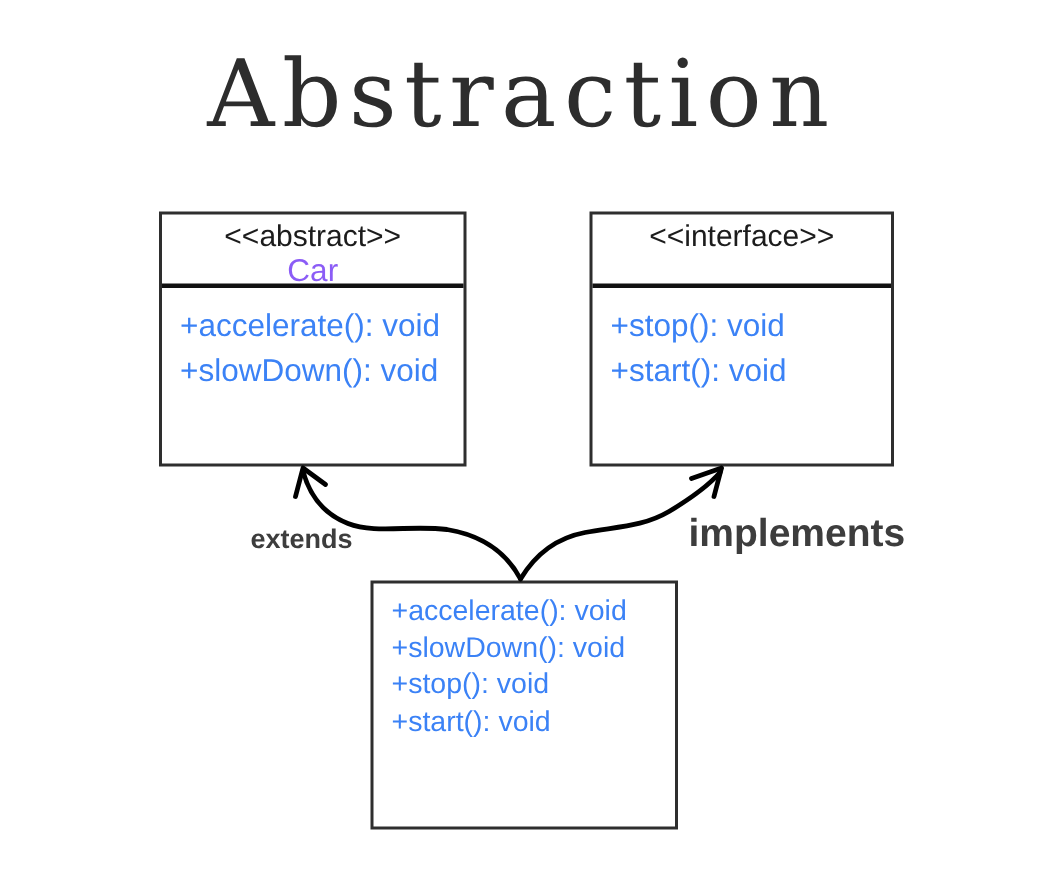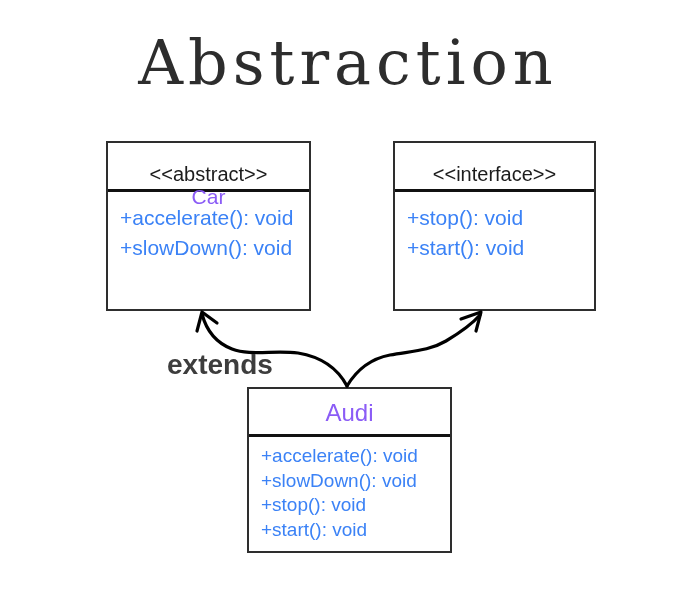--- a/index.html
+++ b/index.html
@@ -36,21 +36,21 @@
   }
   .uml-header {
     box-sizing: border-box;
     border-bottom: 3px solid #111111;
     text-align: center;
     color: #1c1c1c;
   }
   .stereotype {
     font-size: 20px;
     line-height: 24px;
-    padding-top: 19px;
+    padding-top: 3px;
     color: #1c1c1c;
   }
   .class-name {
     font-size: 21px;
     line-height: 22px;
     color: #8b5cf6;
   }
   .class-name.big {
     font-size: 24px;
     line-height: 48px;
@@ -66,21 +66,21 @@
   }
   .uml-methods.tight {
     padding: 7px 4px 0 12px;
   }
   .uml-methods.tight .method {
     font-size: 19px;
     line-height: 24.5px;
   }
   .rel-label {
     position: absolute;
-    font-size: 28px;
+    font-size: 18px;
     font-weight: 600;
     color: #3d3d3d;
     white-space: nowrap;
   }
   .arrows {
     position: absolute;
     left: 0;
     top: 0;
     pointer-events: none;
   }
@@ -114,35 +114,33 @@
     <div class="uml-header" style="height:49px;text-align:center;">
       <div class="stereotype">&lt;&lt;interface&gt;&gt;</div>
     </div>
     <div class="uml-methods">
       <div class="method">+stop(): void</div>
       <div class="method">+start(): void</div>
     </div>
   </div>
 
   <div class="uml-box" style="left:247px; top:387px; width:205px; height:166px;">
-    <div class="uml-header" style="height:48px;">
-      <div class="class-name big">Audi</div>
-    </div>
     <div class="uml-methods tight">
       <div class="method">+accelerate(): void</div>
       <div class="method">+slowDown(): void</div>
       <div class="method">+stop(): void</div>
       <div class="method">+start(): void</div>
     </div>
   </div>
 
   <svg class="arrows" width="696" height="596" viewBox="0 0 696 596" xmlns="http://www.w3.org/2000/svg">
 
     <path d="M 347 386 C 338 369, 322 357, 298 353 C 274 350, 250 356, 232 349 C 214 342, 206 329, 202 314"></path>
     <path d="M 202 312 L 197 331 M 202 312 L 217 323"></path>
 
     <path d="M 347 386 C 356 371, 369 359, 390 355 C 412 351, 429 351, 446 341 C 461 332, 473 323, 480 315"></path>
     <path d="M 481 312 L 461 319 M 481 312 L 476 331"></path>
   </svg>
 
   <div class="rel-label" style="left:167px; top:349px;">extends</div>
+  <div class="rel-label" style="left:459px; top:340px; font-size:26px;">implements</div>
 
 </div>
 
 </body></html>

